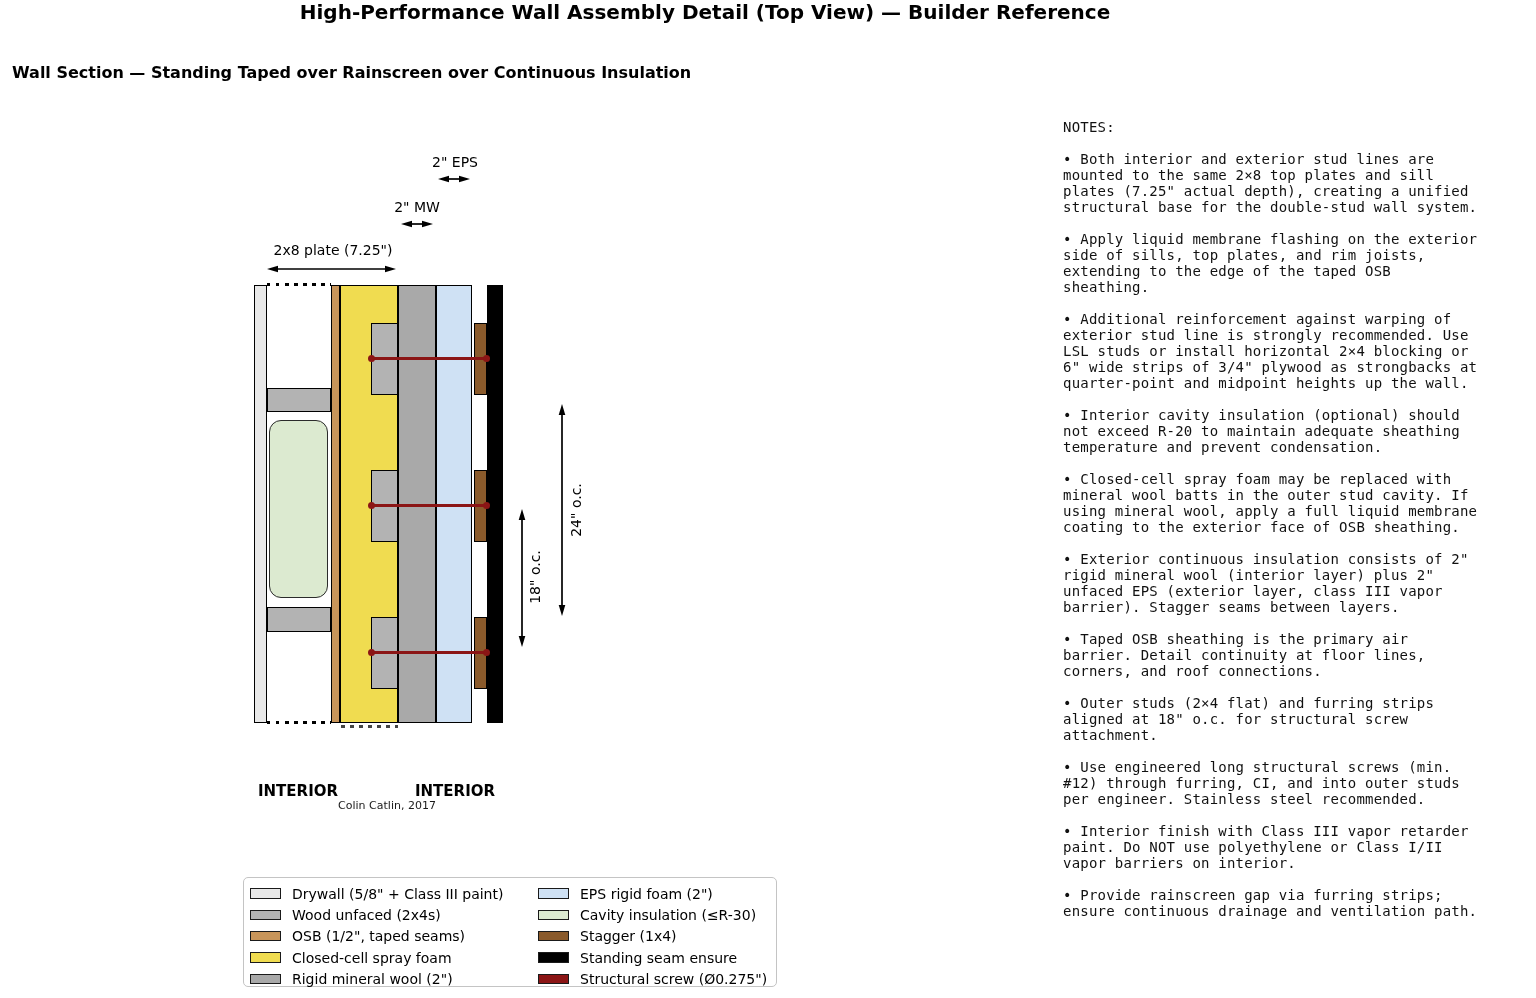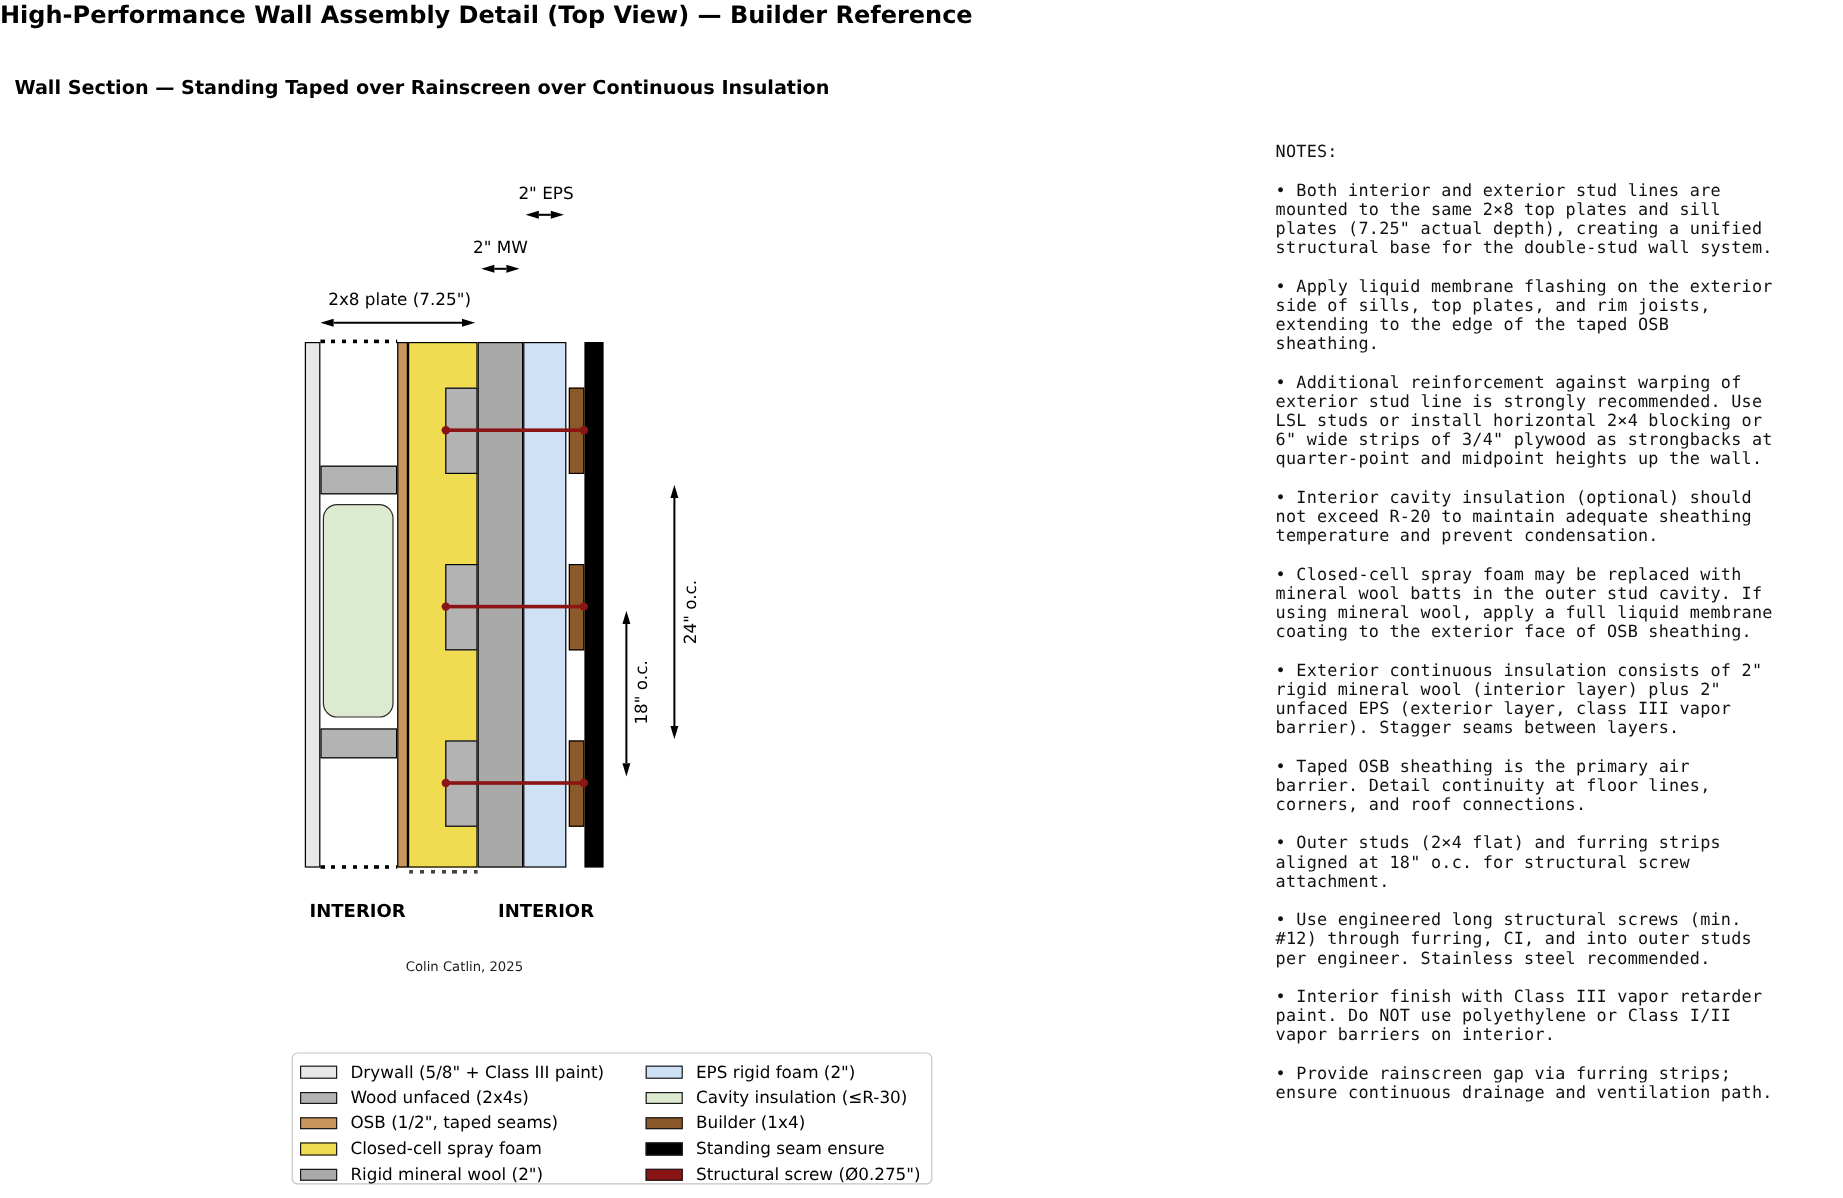--- a/index.html
+++ b/index.html
@@ -1,21 +1,21 @@
 <!DOCTYPE html>
 <html><head>
 <meta charset="utf-8">
 <style>
   html,body{margin:0;padding:0;background:#ffffff;}
   body{width:1536px;height:998px;position:relative;overflow:hidden;
        font-family:"DejaVu Sans","Liberation Sans",sans-serif;color:#000;}
   .abs{position:absolute;box-sizing:border-box;}
 
   
-  .title{left:0;top:8;width:1410px;text-align:left;font-size:20px;font-weight:bold;}
+  .title{left:0;top:8;width:1410px;text-align:center;font-size:20px;font-weight:bold;}
   .subtitle{left:12px;top:63px;font-size:16px;font-weight:bold;}
 
   
   .layer{border:1.6px solid #000;}
   .drywall{left:254px;top:285px;width:13px;height:438px;}
   .istud1{left:267px;top:388px;width:64px;height:24px;}
   .istud2{left:267px;top:607px;width:64px;height:25px;}
   .cavityins{left:269px;top:420px;width:59px;height:178px;border-radius:12px;border:1.7px solid #2b2b2b;}
   .osb{left:331px;top:285px;width:9px;height:438px;}
   .foam{left:340px;top:285px;width:58px;height:438px;}
@@ -41,21 +41,21 @@
 
   
   .dimlbl{font-size:14px;text-align:center;}
   .lbl-eps{left:405px;top:154px;width:100px;}
   .lbl-mw{left:367px;top:199px;width:100px;}
   .lbl-plate{left:233px;top:242px;width:200px;}
   .rot{transform:rotate(-90deg);width:120px;height:20px;line-height:20px;}
   .lbl-oc24{left:516px;top:500px;}
   .lbl-oc18{left:475px;top:567px;}
 
-  .sidelbl{font-size:15px;font-weight:bold;text-align:center;width:110px;}
+  .sidelbl{font-size:15px;font-weight:bold;text-align:center;width:110px;margin-top:32px;}
   .lbl-int{left:243px;top:750px;}
   .lbl-ext{left:400px;top:750px;}
   .attrib{left:297px;top:799px;width:180px;font-size:11px;text-align:center;color:#1a1a1a;}
 
   
   .legend{left:243px;top:877px;width:534px;height:110px;border:1.5px solid #c4c4c4;border-radius:5px;background:#fff;padding:5px 0 0 6px;}
   .legcol{position:absolute;top:5px;}
   .col1{left:6px;} .col2{left:294px;}
   .legrow{display:flex;align-items:center;height:21.3px;}
   .swatch{width:31px;height:10.5px;border:1.6px solid #1a1a1a;box-sizing:border-box;flex:0 0 auto;}
@@ -136,21 +136,21 @@
   </svg>
 
   <div class="abs dimlbl lbl-eps">2" EPS</div>
   <div class="abs dimlbl lbl-mw">2" MW</div>
   <div class="abs dimlbl lbl-plate">2x8 plate (7.25")</div>
   <div class="abs dimlbl rot lbl-oc24">24" o.c.</div>
   <div class="abs dimlbl rot lbl-oc18">18" o.c.</div>
 
   <div class="abs sidelbl lbl-int">INTERIOR</div>
   <div class="abs sidelbl lbl-ext">INTERIOR</div>
-  <div class="abs attrib">Colin Catlin, 2025</div>
+  <div class="abs attrib">Colin Catlin, 2017</div>
 </div>
 
 <div class="abs legend">
   <div class="legcol col1">
     <div class="legrow">
       <span class="swatch" style="background-color: rgb(232, 232, 232);"></span>
       <span class="leglabel">Drywall (5/8" + Class III paint)</span>
     </div>
     <div class="legrow">
       <span class="swatch" style="background-color: rgb(179, 179, 179);"></span>
@@ -173,21 +173,21 @@
     <div class="legrow">
       <span class="swatch" style="background-color: rgb(207, 225, 244);"></span>
       <span class="leglabel">EPS rigid foam (2")</span>
     </div>
     <div class="legrow">
       <span class="swatch" style="background-color: rgb(220, 234, 208);"></span>
       <span class="leglabel">Cavity insulation (≤R-30)</span>
     </div>
     <div class="legrow">
       <span class="swatch" style="background-color: rgb(138, 90, 43);"></span>
-      <span class="leglabel">Builder (1x4)</span>
+      <span class="leglabel">Stagger (1x4)</span>
     </div>
     <div class="legrow">
       <span class="swatch" style="background-color: rgb(0, 0, 0);"></span>
       <span class="leglabel">Standing seam ensure</span>
     </div>
     <div class="legrow">
       <span class="swatch" style="background-color: rgb(139, 21, 21);"></span>
       <span class="leglabel">Structural screw (Ø0.275")</span>
     </div>
   </div>

